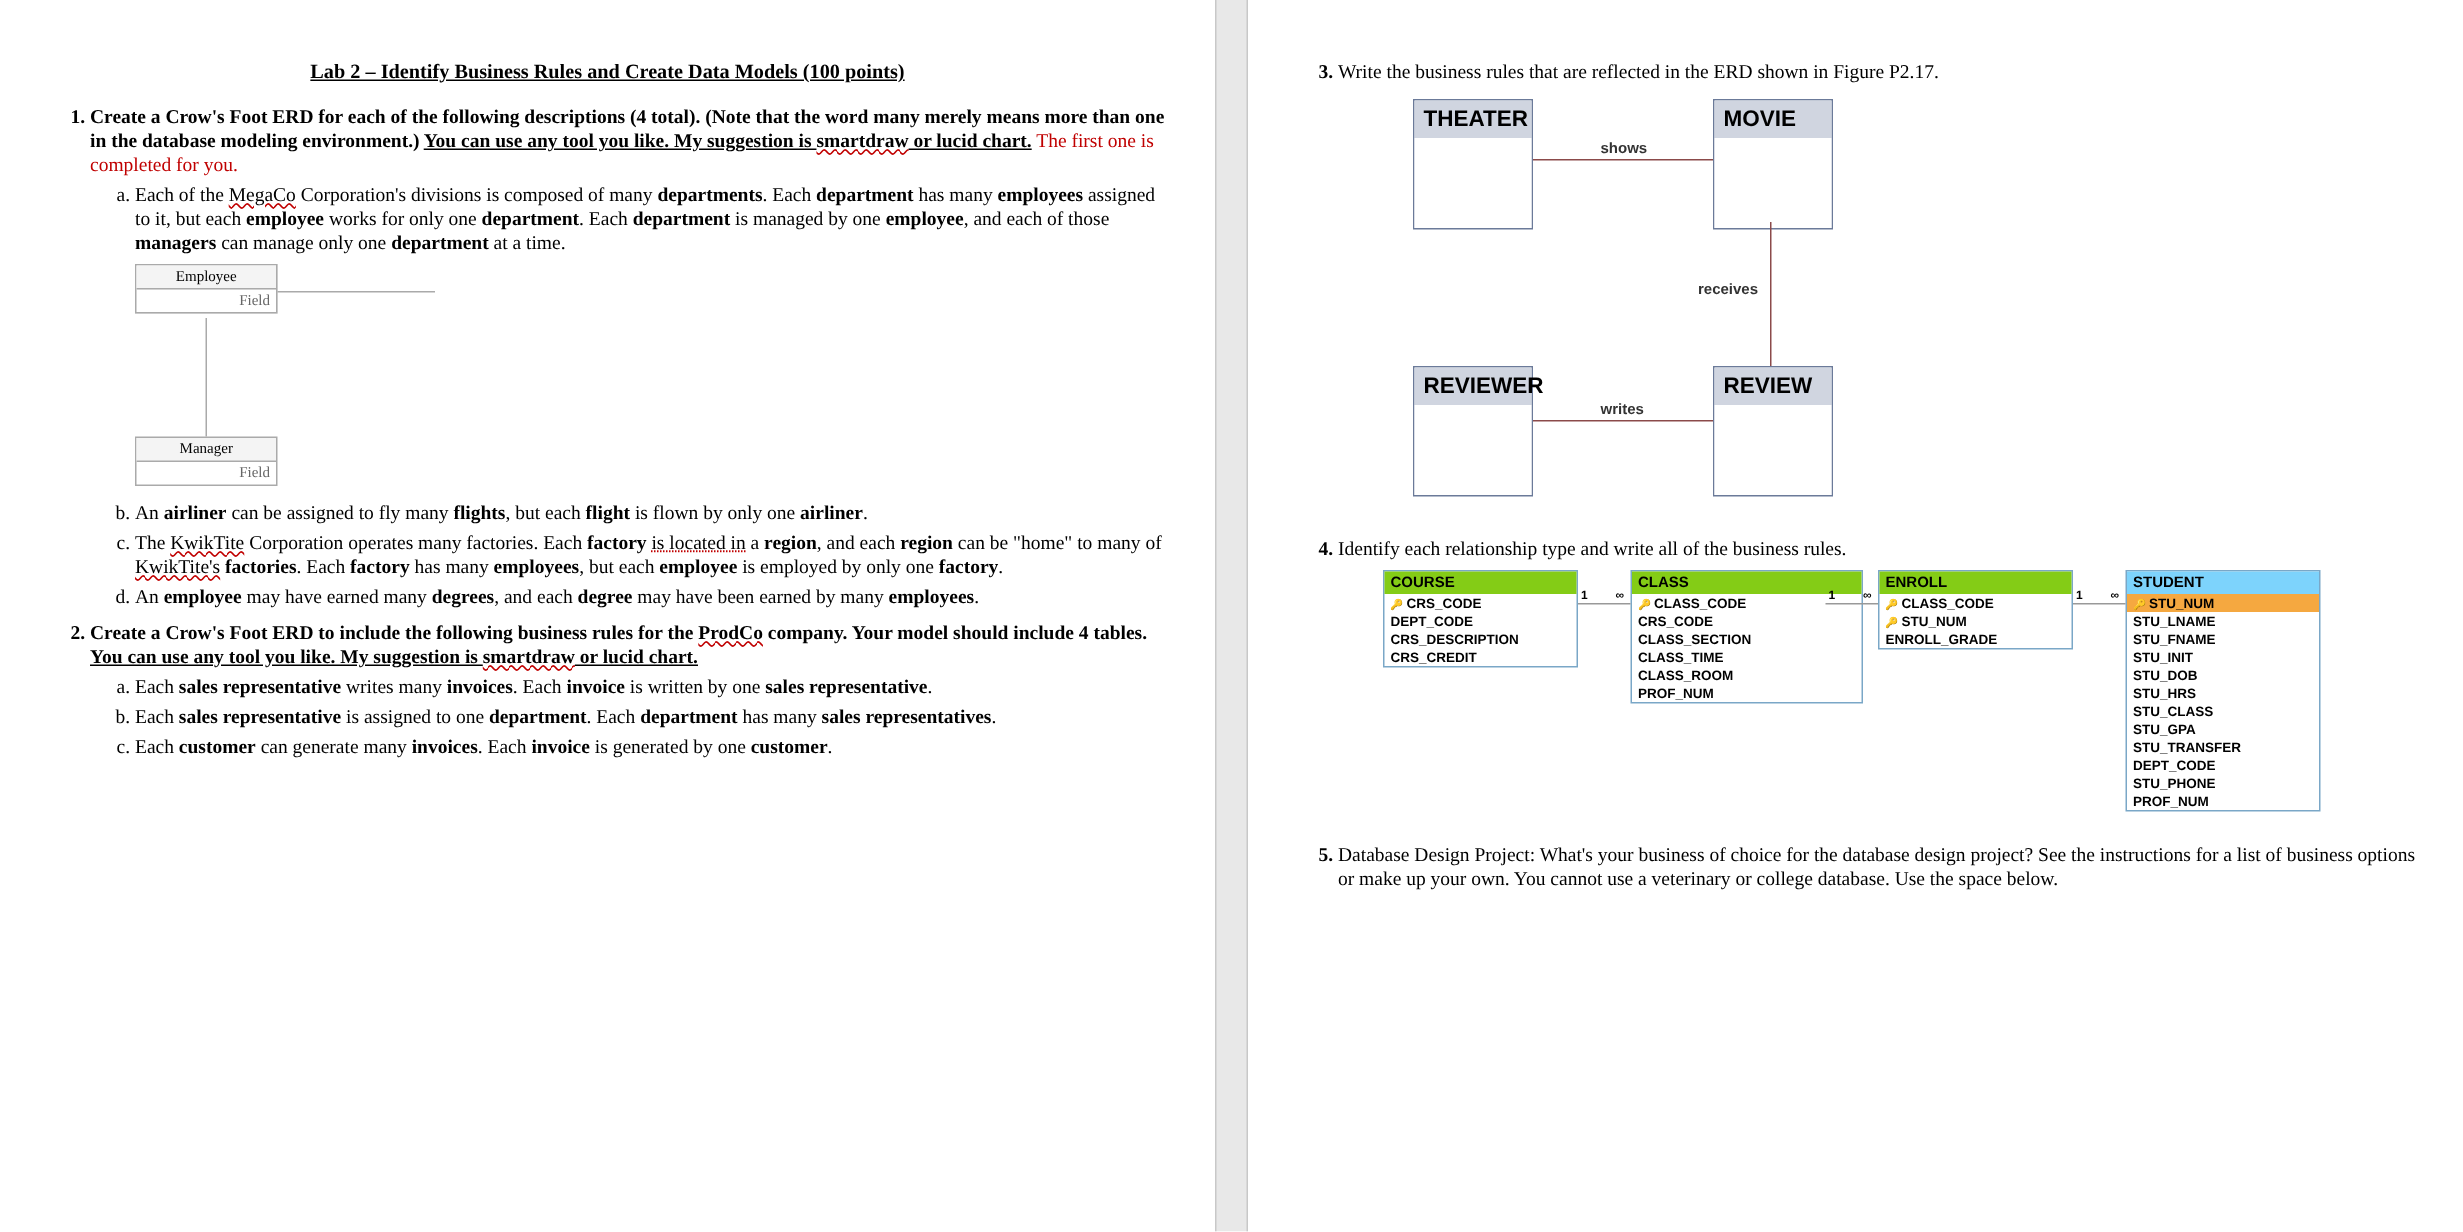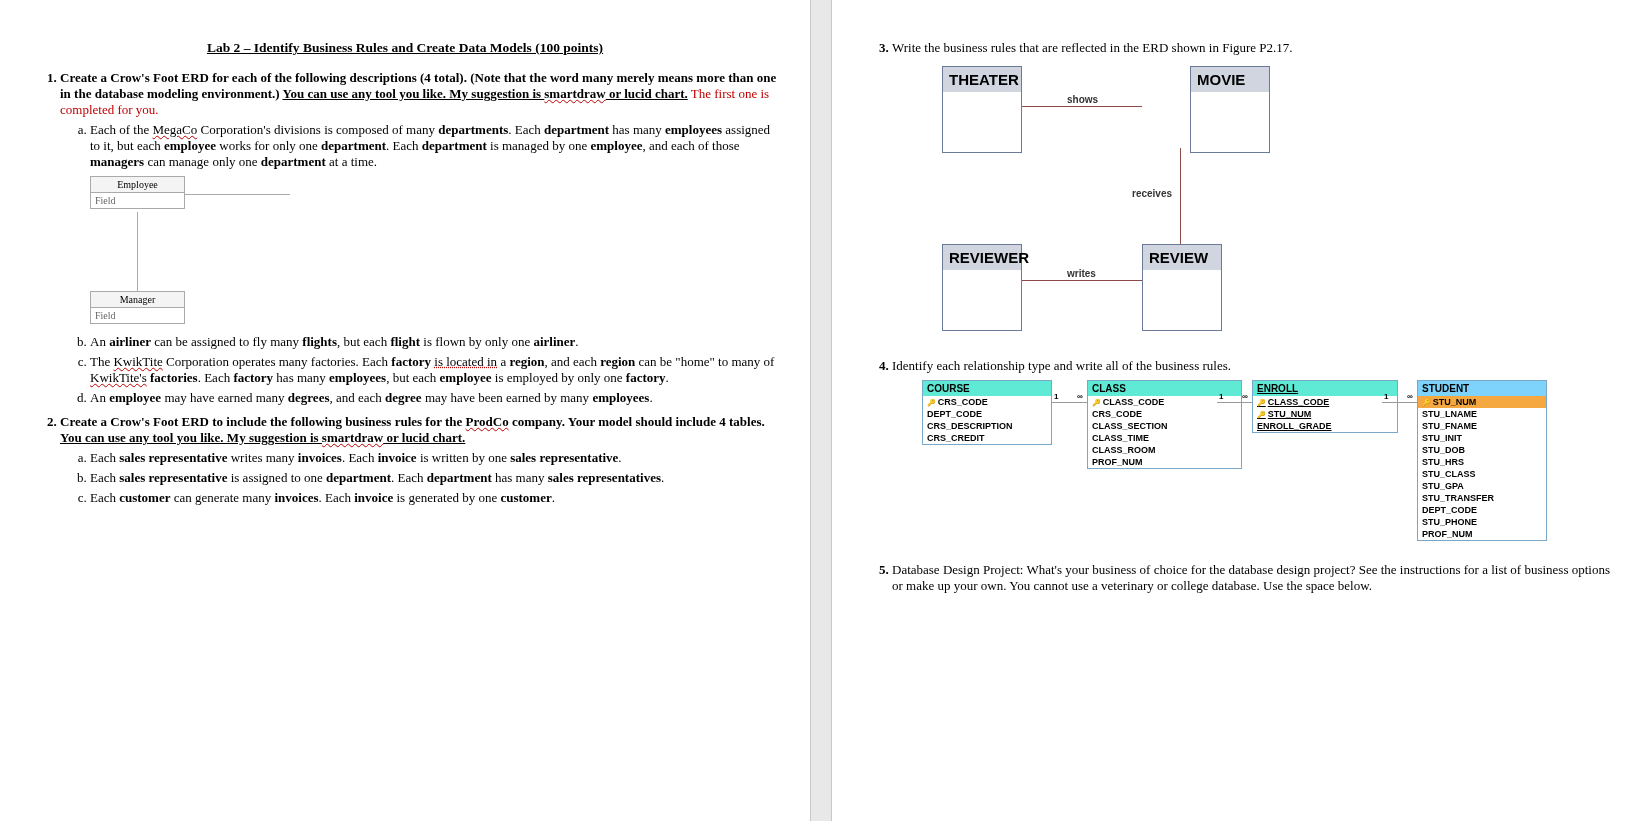--- a/index.html
+++ b/index.html
@@ -40,35 +40,35 @@
   .b { font-weight: bold; text-align: center; }
   .u { text-decoration: underline; }
   .red { color: #c00000; }
   .squiggle { text-decoration: underline wavy #c00000; text-decoration-thickness: 1px; }
   .dot-u { text-decoration: underline dotted #c00000; }
 
   
   .erd1 { margin: 6px 0 8px 0; position: relative; width: 310px; height: 150px; }
   .ebox { position: absolute; border: 1px solid #aaa; background: #fff; width: 95px; }
   .ebox .hdr { background: #f4f4f4; text-align: center; font-size: 10px; padding: 2px 0; border-bottom: 1px solid #aaa; }
-  .ebox .row { font-size: 10px; padding: 2px 4px; color: #666; }
+  .ebox .row { font-size: 10px; padding: 2px 4px; color: #666; text-align: right; }
   .line { position: absolute; background: #aaa; }
 
   
   .erd217 { position: relative; width: 420px; height: 280px; margin: 10px 0 12px 40px; }
   .ent { position: absolute; border: 1px solid #6b7a99; width: 80px; }
   .ent .h { background: #d0d5e0; font-family: Arial, sans-serif; font-size: 15px; padding: 4px 6px; }
   .ent .b2 { height: 60px; background: #fff; }
   .rel-label { position: absolute; font-family: Arial, sans-serif; font-size: 10px; color: #333; }
   .cline { position: absolute; background: #8b4a4a; }
 
   
   .erd4 { position: relative; width: 700px; height: 170px; margin: 6px 0 12px 30px; font-family: Arial, sans-serif; }
   .tbl { position: absolute; border: 1px solid #7aa7c7; width: 145px; font-size: 9px; }
-  .tbl .th { background: #5eead4; padding: 2px 4px; font-size: 10px; }
+  .tbl .th { background: #84cc16; padding: 2px 4px; font-size: 10px; }
   .tbl .th.student { background: #7dd3fc; }
   .tbl .tr { padding: 1px 4px; }
   .keyicon::before { content: "🔑"; font-size: 7px; margin-right: 2px; }
   .conn { position: absolute; background: #999; height: 1px; }
   .card { position: absolute; font-size: 8px; font-family: Arial, sans-serif; }
 </style>
 </head>
 <body>
 
 <div class="page">
@@ -136,21 +136,21 @@
 <div class="page">
   <ol class="main" start="3">
 
     <li>
       <span class="body b">Write the business rules that are reflected in the ERD shown in Figure P2.17.</span>
       <div class="erd217">
         <div class="ent" style="left:10px;top:0;">
             <div class="h">THEATER</div>
             <div class="b2"></div>
           </div>
-        <div class="ent" style="left:210px;top:0;margin-left:48px;">
+        <div class="ent" style="left:210px;top:0;">
             <div class="h">MOVIE</div>
             <div class="b2"></div>
           </div>
         <div class="ent" style="left:10px;top:178px;">
             <div class="h">REVIEWER</div>
             <div class="b2"></div>
           </div>
         <div class="ent" style="left:210px;top:178px;">
             <div class="h">REVIEW</div>
             <div class="b2"></div>
@@ -176,21 +176,21 @@
         </div>
         <div class="tbl" style="left:165px;top:0;width:155px;">
           <div class="th">CLASS</div>
           <div class="tr"><span class="keyicon"></span><span>CLASS_CODE</span></div>
           <div class="tr">CRS_CODE</div>
           <div class="tr">CLASS_SECTION</div>
           <div class="tr">CLASS_TIME</div>
           <div class="tr">CLASS_ROOM</div>
           <div class="tr">PROF_NUM</div>
         </div>
-        <div class="tbl" style="left:330px;top:0;width:146px;text-decoration:underline;">
+        <div class="tbl" style="left:330px;top:0;width:130px;">
           <div class="th">ENROLL</div>
           <div class="tr"><span class="keyicon"></span><span>CLASS_CODE</span></div>
           <div class="tr"><span class="keyicon"></span><span>STU_NUM</span></div>
           <div class="tr">ENROLL_GRADE</div>
         </div>
         <div class="tbl" style="left:495px;top:0;width:130px;">
           <div class="th student">STUDENT</div>
           <div class="tr" style="background:#f5a840;"><span class="keyicon"></span><span>STU_NUM</span></div>
           <div class="tr">STU_LNAME</div>
           <div class="tr">STU_FNAME</div>

